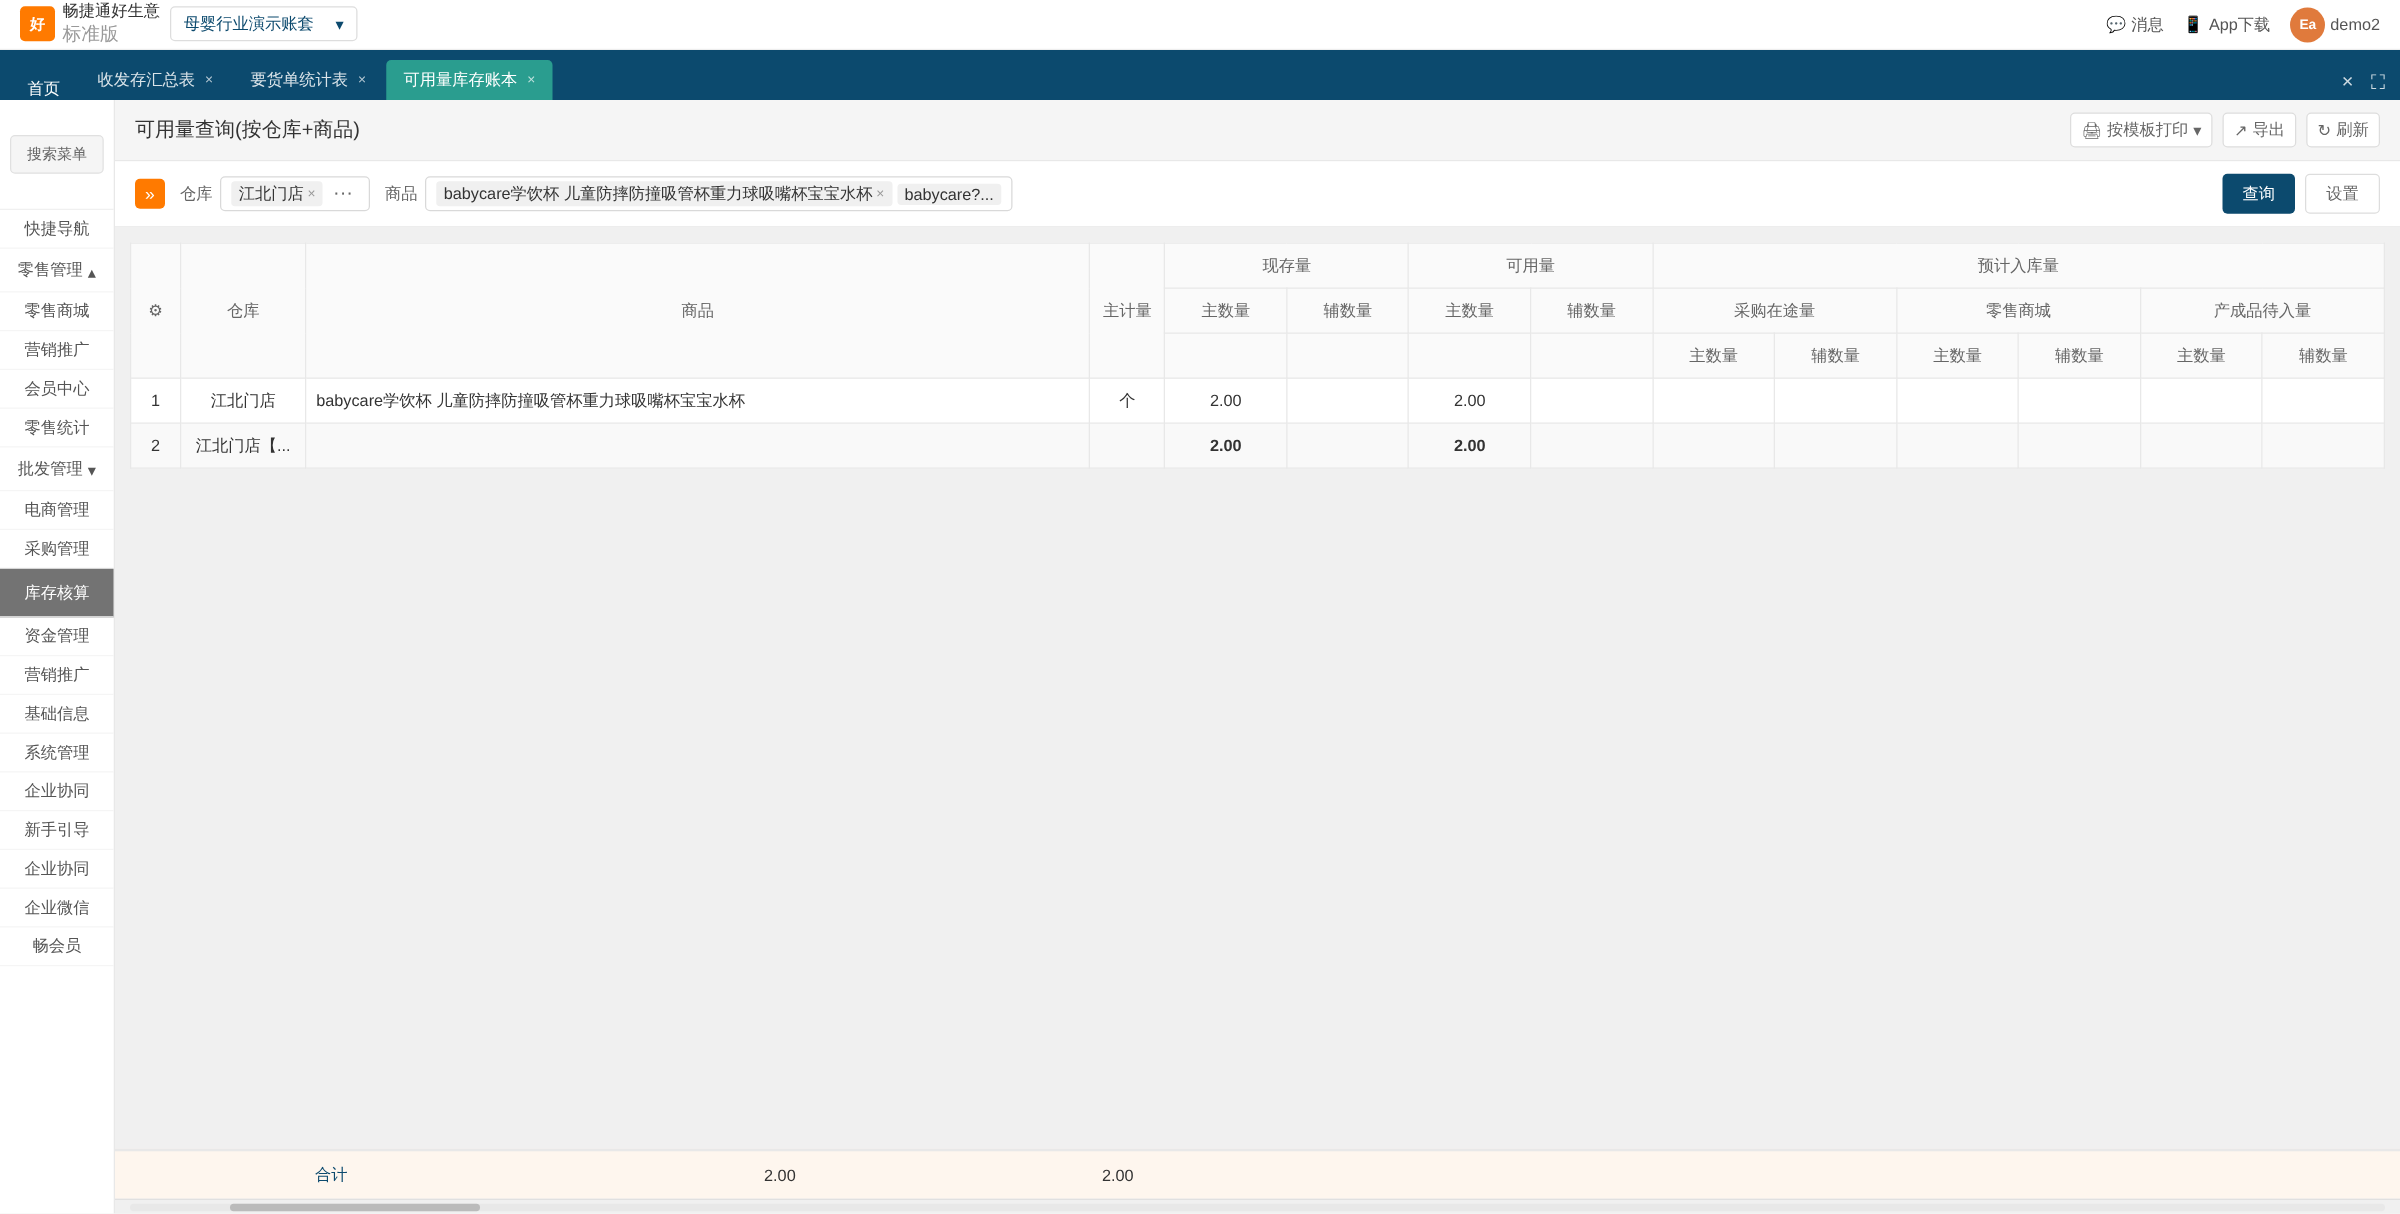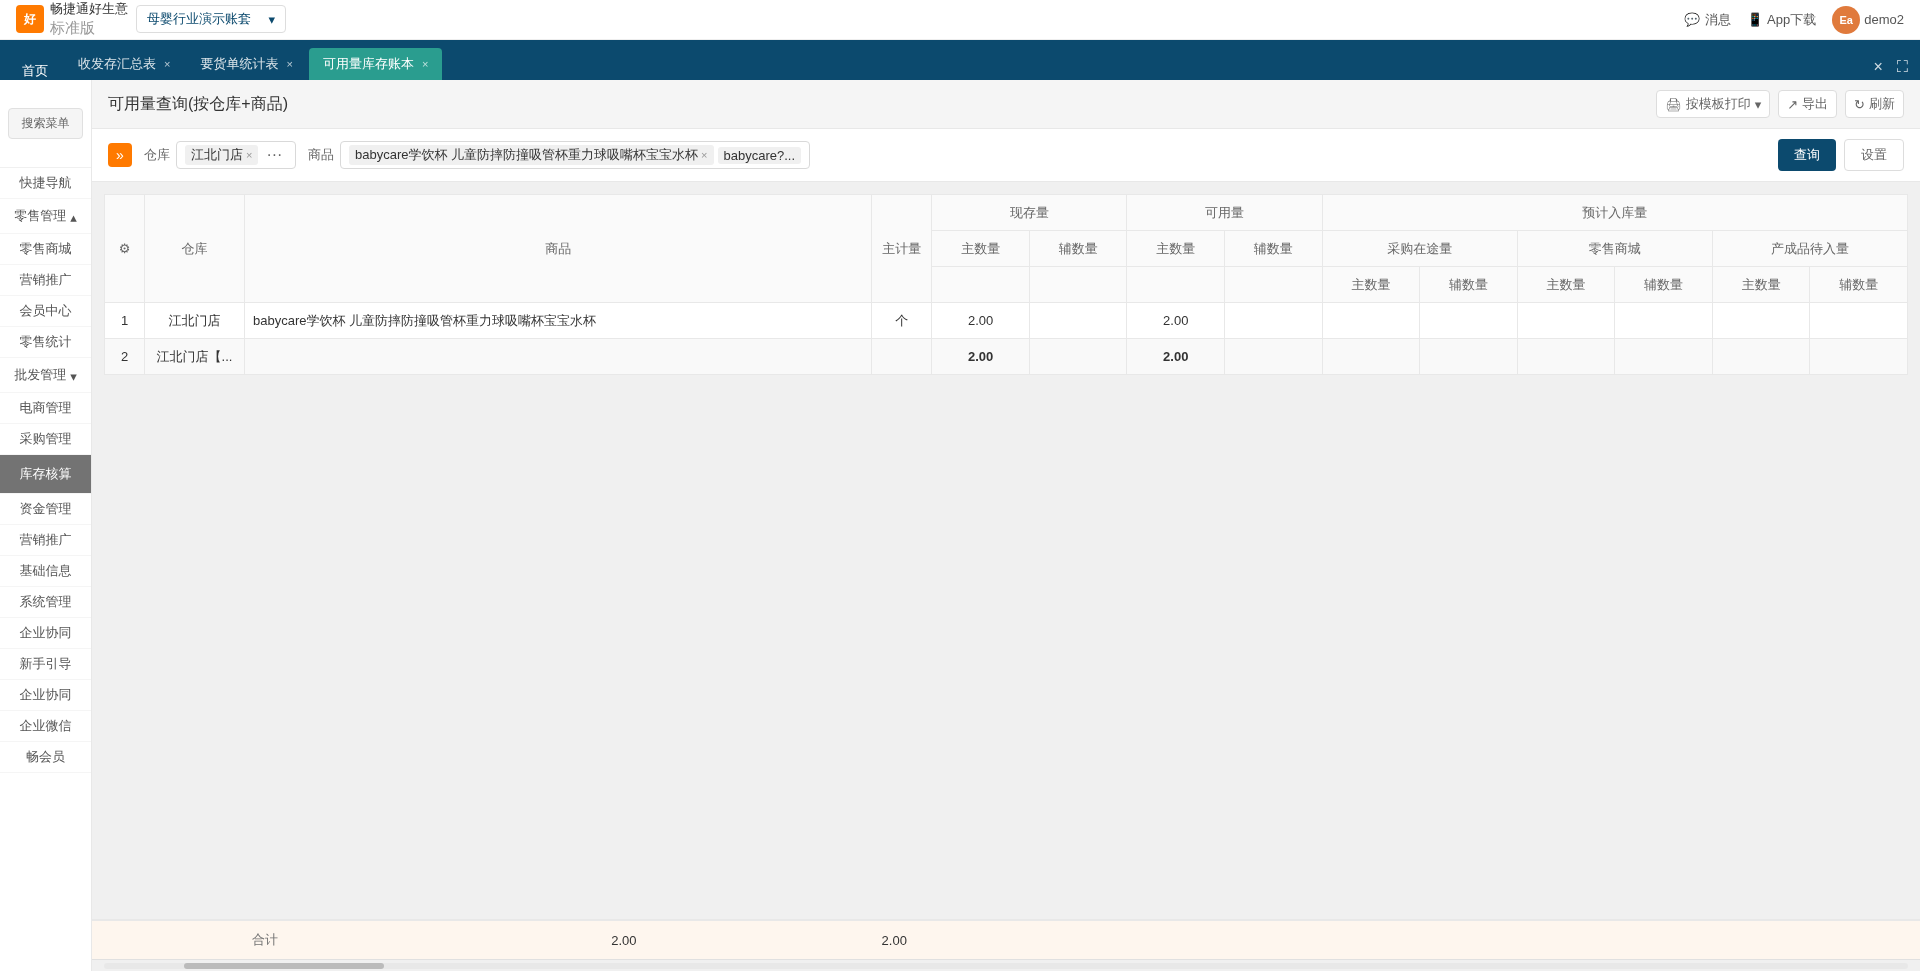--- a/index.html
+++ b/index.html
@@ -189,21 +189,21 @@
     
     .table-footer {
       background: #fef6ee;
       border-top: 2px solid #e8e8e8;
       display: flex;
       align-items: center;
       padding: 0 12px;
       height: 40px;
       flex-shrink: 0;
     }
-    .footer-label { font-weight: 500; color: #737373; font-size: 13px; padding: 0 8px; }
+    .footer-label { font-weight: 500; color: #0c4a6e; font-size: 13px; padding: 0 8px; }
     .footer-cell { flex: 1; text-align: center; font-weight: 500; color: #333; font-size: 13px; }
 
     
     .table-scroll-bar { height: 12px; background: #f0f0f0; border-top: 1px solid #e0e0e0; flex-shrink: 0; display: flex; align-items: center; padding: 0 12px; }
     .scroll-track { flex: 1; height: 6px; background: #e8e8e8; border-radius: 3px; position: relative; }
     .scroll-thumb { height: 6px; background: #bbb; border-radius: 3px; width: 200px; position: absolute; left: 80px; cursor: pointer; }
 
     .chevron-down::after { content: '▾'; }
     .chevron-up::after { content: '▴'; }
   </style>

